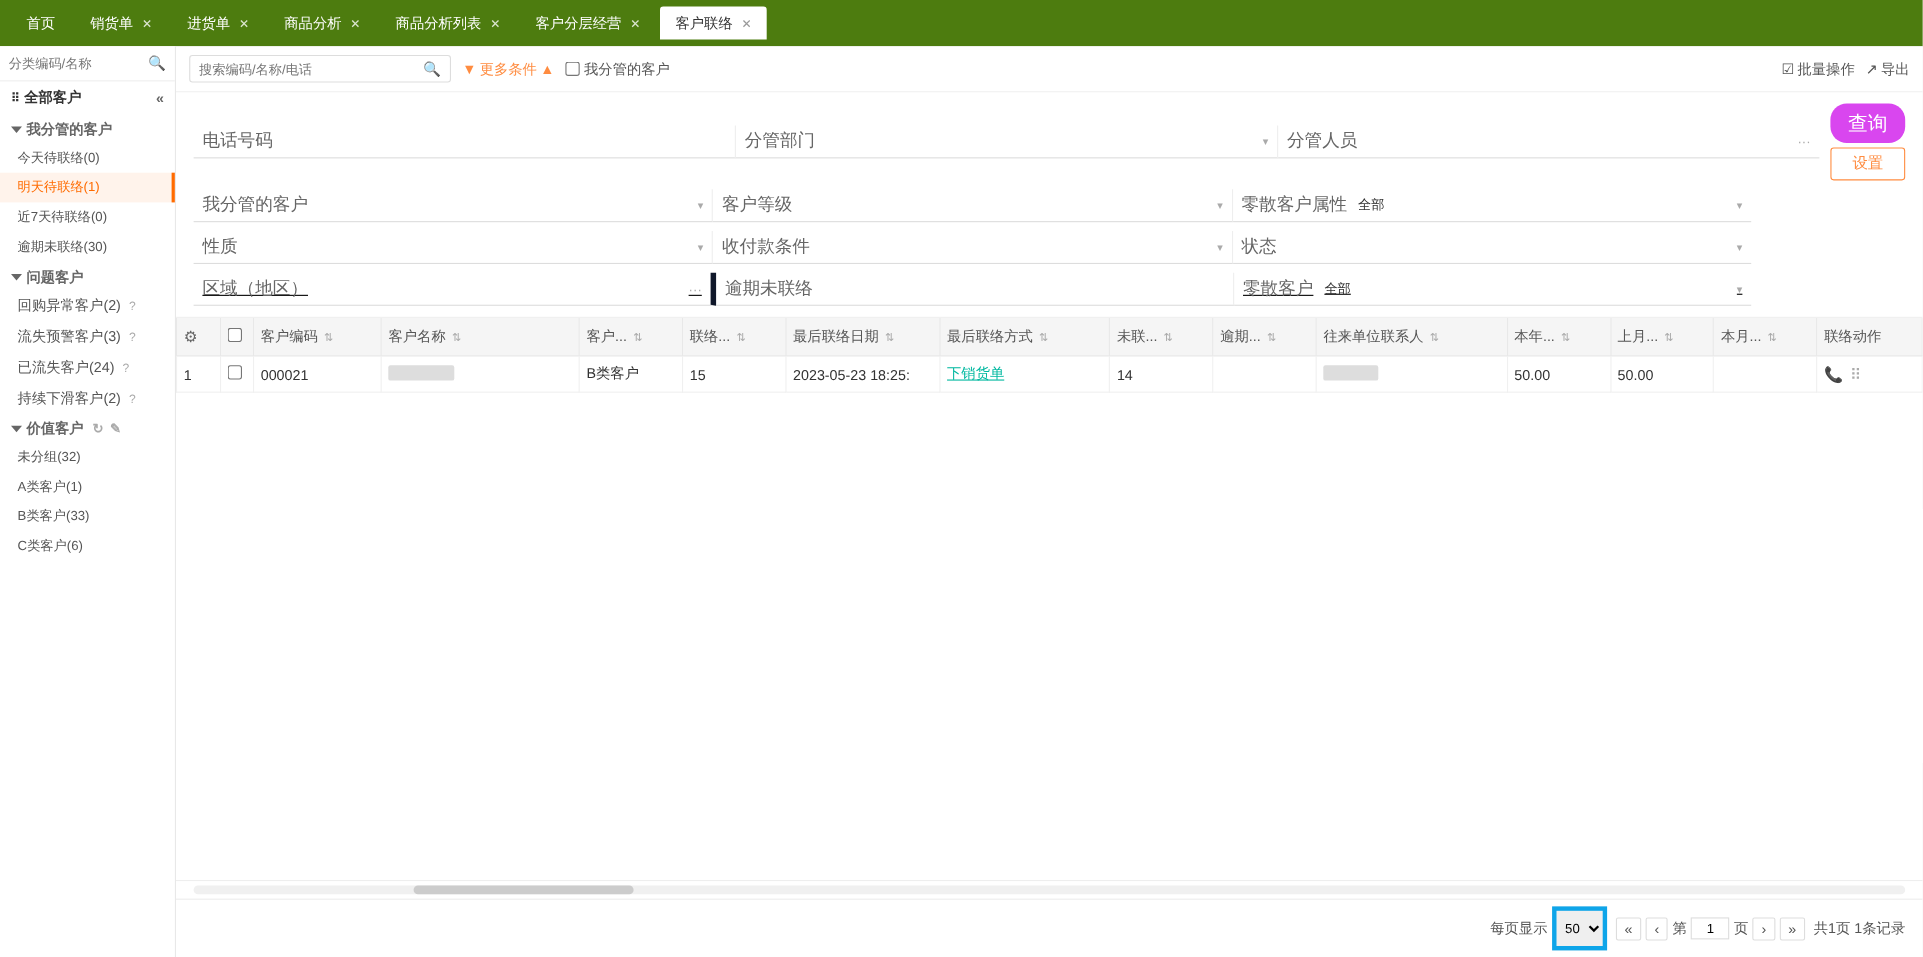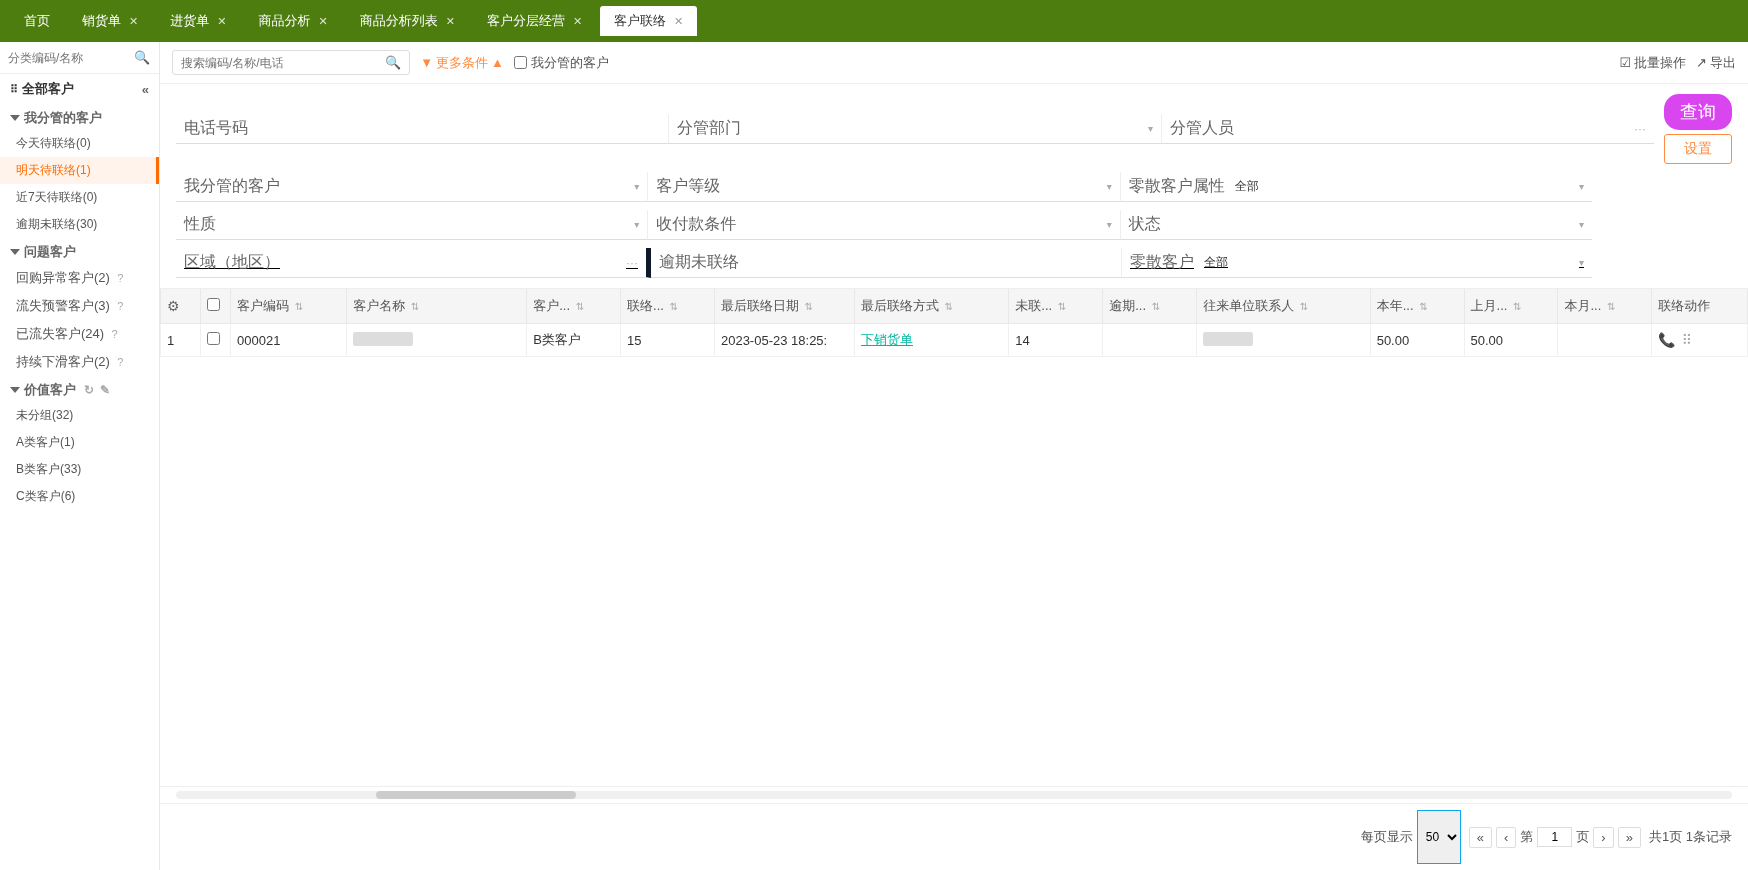--- a/index.html
+++ b/index.html
@@ -125,21 +125,21 @@
 
     
     .footer {
       background: white; border-top: 1px solid #eee; padding: 6px 16px;
       display: flex; align-items: center; justify-content: flex-end; gap: 8px;
       font-size: 12px; color: #555;
     }
     .footer-page-size {
       display: flex; align-items: center; gap: 4px;
     }
-    .footer-page-size select { border: 1px solid #0ea5e9; padding: 18px 4px; font-size: 12px; }
+    .footer-page-size select { border: 4px solid #0ea5e9; padding: 8px 4px; font-size: 12px; }
     .footer-pagination { display: flex; align-items: center; gap: 4px; }
     .page-btn { border: 1px solid #ddd; background: white; padding: 2px 7px; cursor: pointer; color: #555; border-radius: 2px; }
     .page-input { border: 1px solid #ddd; width: 35px; text-align: center; padding: 2px 4px; font-size: 12px; }
     .footer-total { color: #555; }
 
     
     .footer-scrollbar { background: white; border-top: 1px solid #eee; padding: 4px 16px; display: flex; }
     .scrollbar-track { flex: 1; height: 8px; background: #f0f0f0; border-radius: 4px; position: relative; }
     .scrollbar-thumb { width: 200px; height: 8px; background: #ccc; border-radius: 4px; position: absolute; left: 200px; }
   </style>

